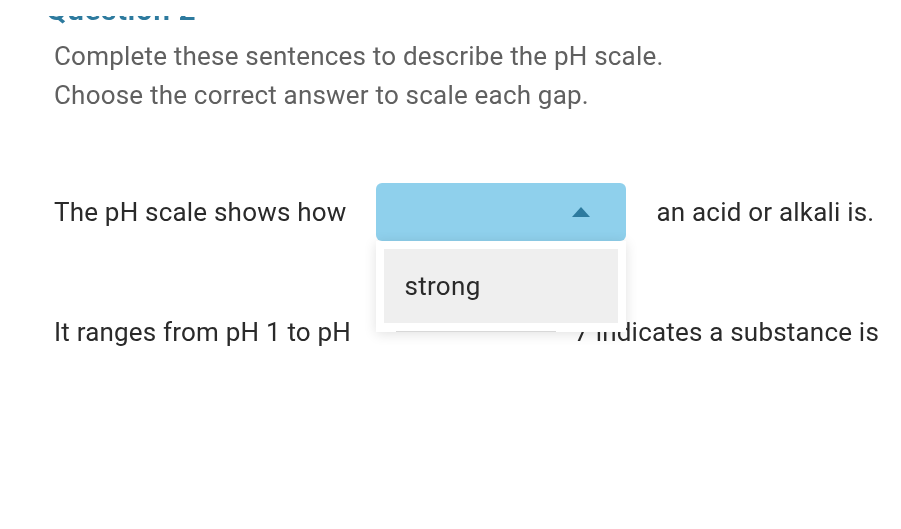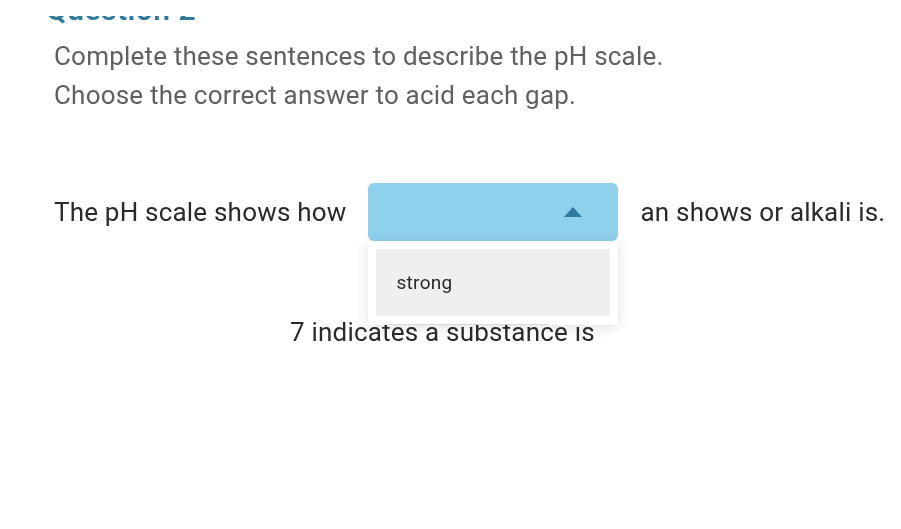--- a/index.html
+++ b/index.html
@@ -32,20 +32,21 @@
     }
     .sentence-row {
       display: flex;
       align-items: center;
       margin-bottom: 60px;
       font-size: 26px;
       color: #2a2a2a;
       letter-spacing: 0.2px;
       flex-wrap: nowrap;
       position: relative;
+      gap: 8px;
     }
     .text-segment {
       white-space: nowrap;
     }
     .dropdown-container {
       position: relative;
       display: inline-block;
       margin: 0 6px;
     }
     .dropdown-button {
@@ -71,54 +72,55 @@
       position: absolute;
       top: 58px;
       left: 0;
       width: 250px;
       background: #ffffff;
       box-shadow: 0 2px 12px rgba(0,0,0,0.12);
       z-index: 10;
     }
     .dropdown-option {
       padding: 22px 20px;
-      font-size: 19px;
+      font-size: 26px;
       color: #2a2a2a;
       cursor: pointer;
       letter-spacing: 0.3px;
     }
     .dropdown-option.highlighted {
       background: #efefef;
     }
     .option-border {
       border-bottom: 1px solid #d8d8d8;
       margin: 0 20px;
       width: 160px;
     }
   </style>
 </head>
 <body>
 
 <div class="question-title">Question 2</div>
 
 <div class="instructions">
   <span>Complete these sentences to describe the pH scale.</span><br>
-  <span>Choose the correct answer to acid each gap.</span>
+  <span>Choose the correct answer to scale each gap.</span>
 </div>
 
 <div class="sentence-row">
   <span class="text-segment">The pH scale shows how</span>
   <span class="dropdown-container">
     <button class="dropdown-button">
       <span class="chevron-up"></span>
     </button>
     <div class="dropdown-menu">
       <div class="dropdown-option highlighted">strong</div>
       <div class="option-border"></div>
     </div>
   </span>
-  <span class="text-segment">an shows or alkali is.</span>
+  <span class="text-segment">an acid or alkali is.</span>
 </div>
 
 <div class="sentence-row">
+  <span class="text-segment">It ranges from pH 1 to pH </span>
   <span style="width:220px; display:inline-block;"></span>
   <span class="text-segment">7 indicates a substance is</span>
 </div>
 
 </body></html>

